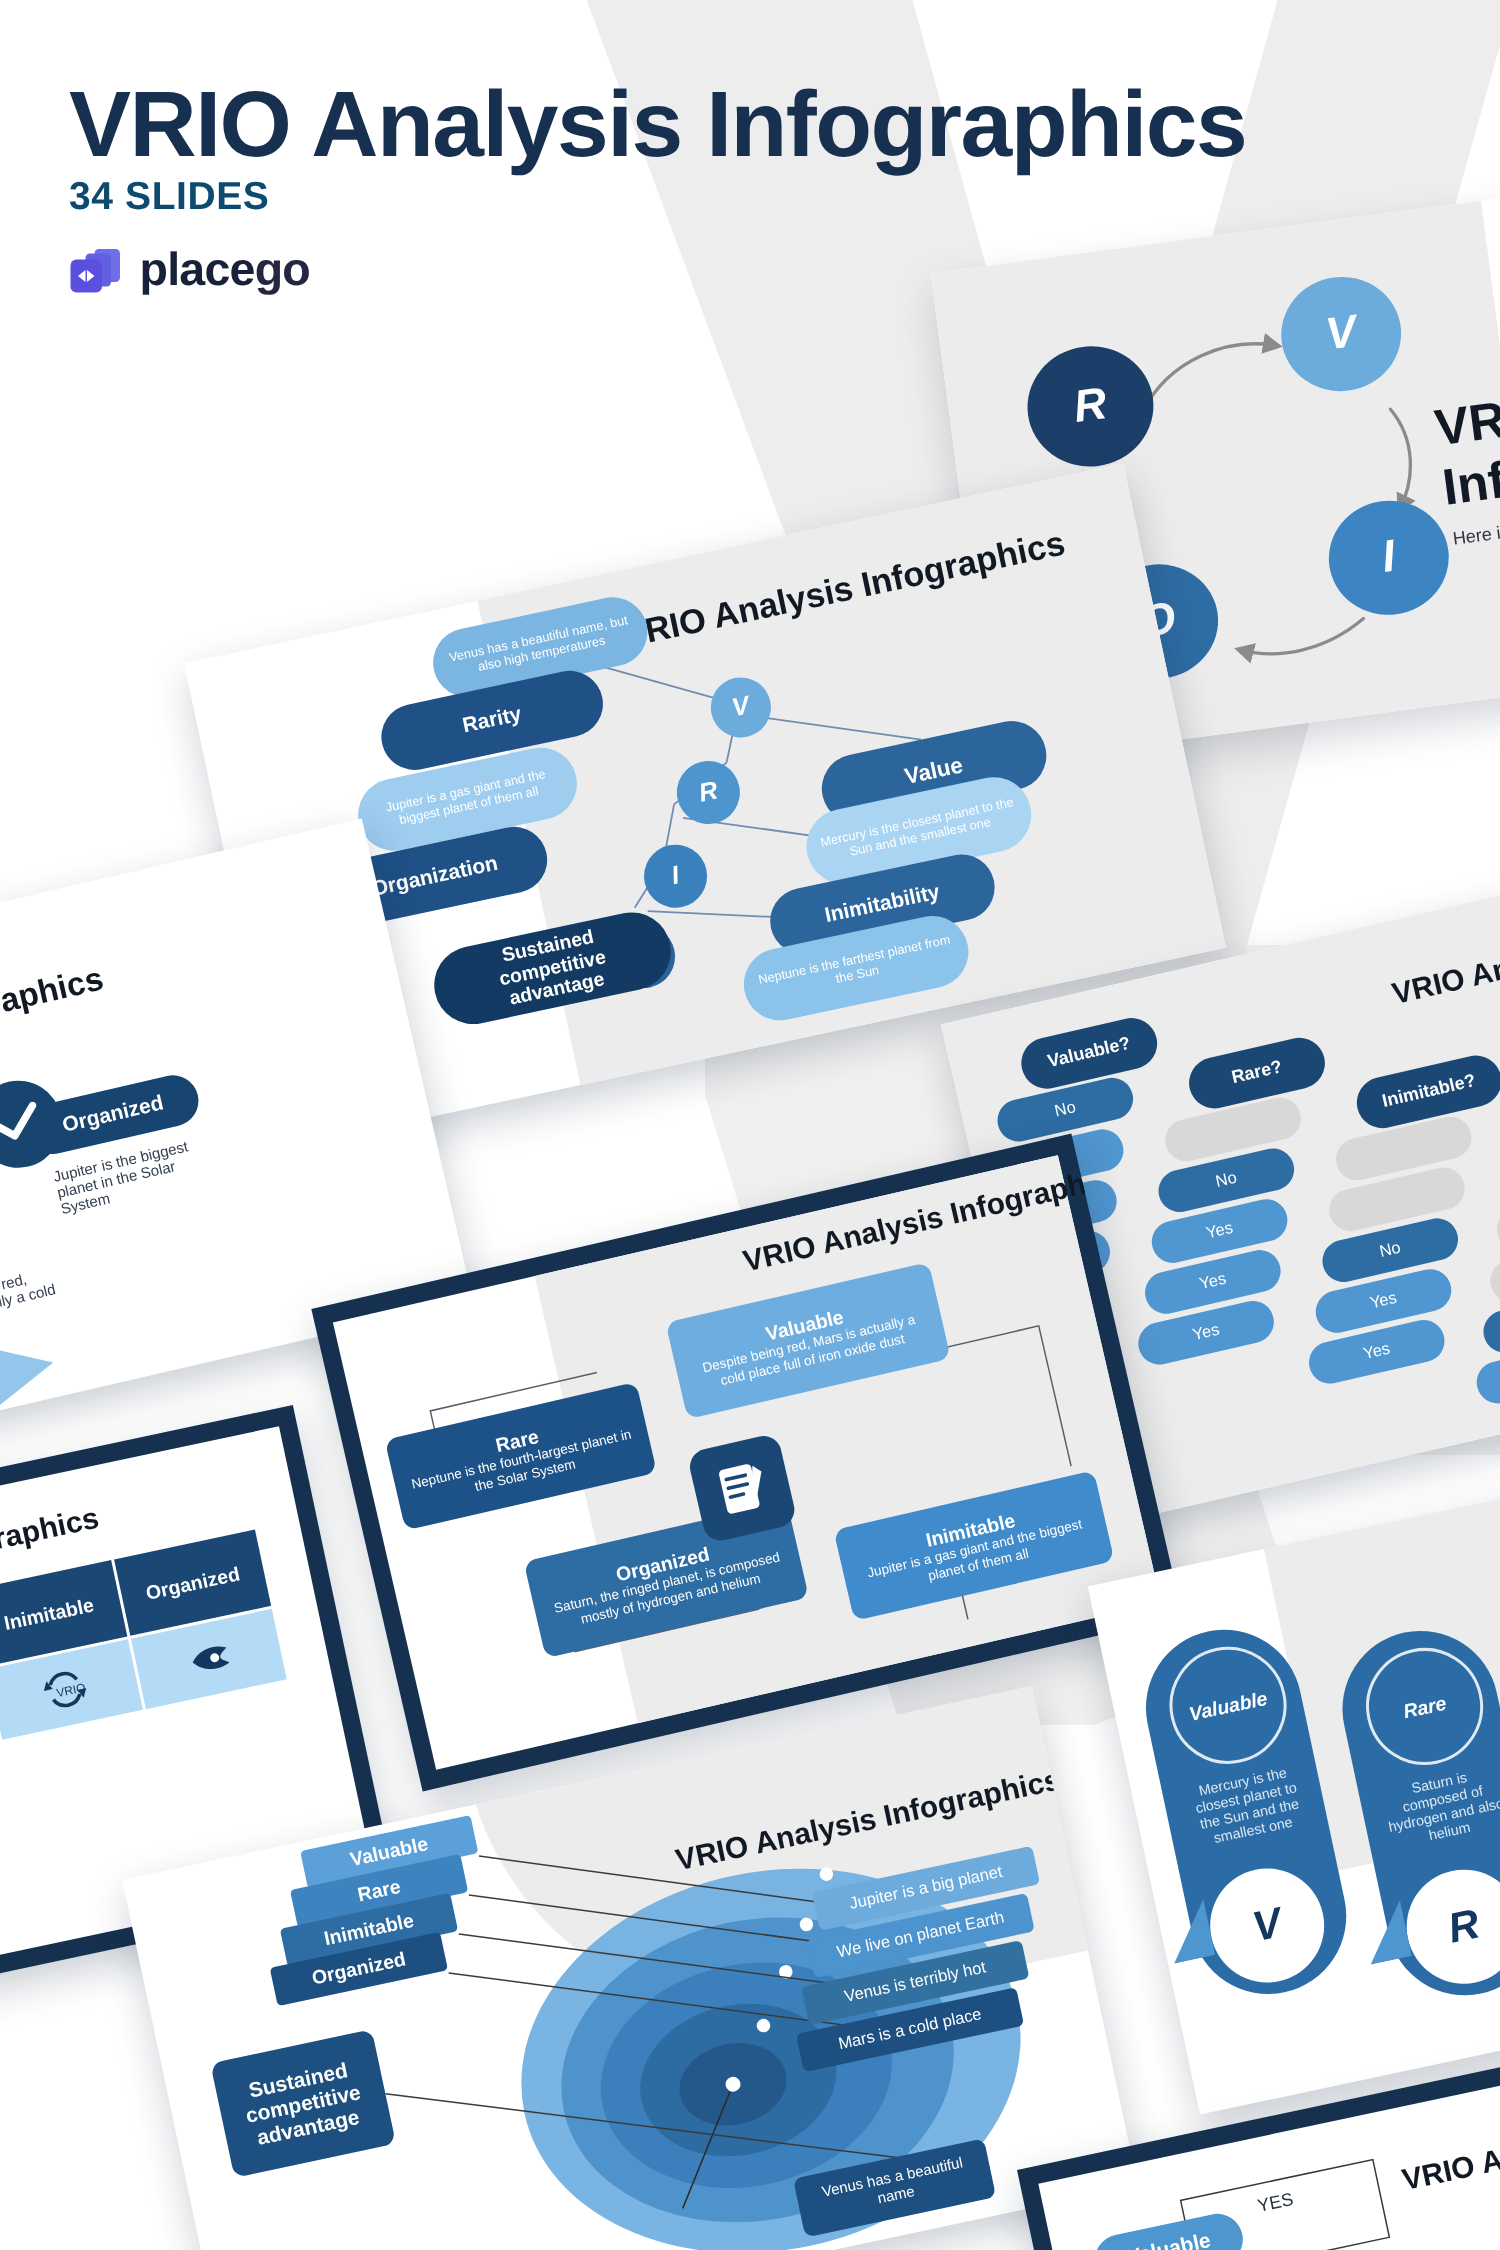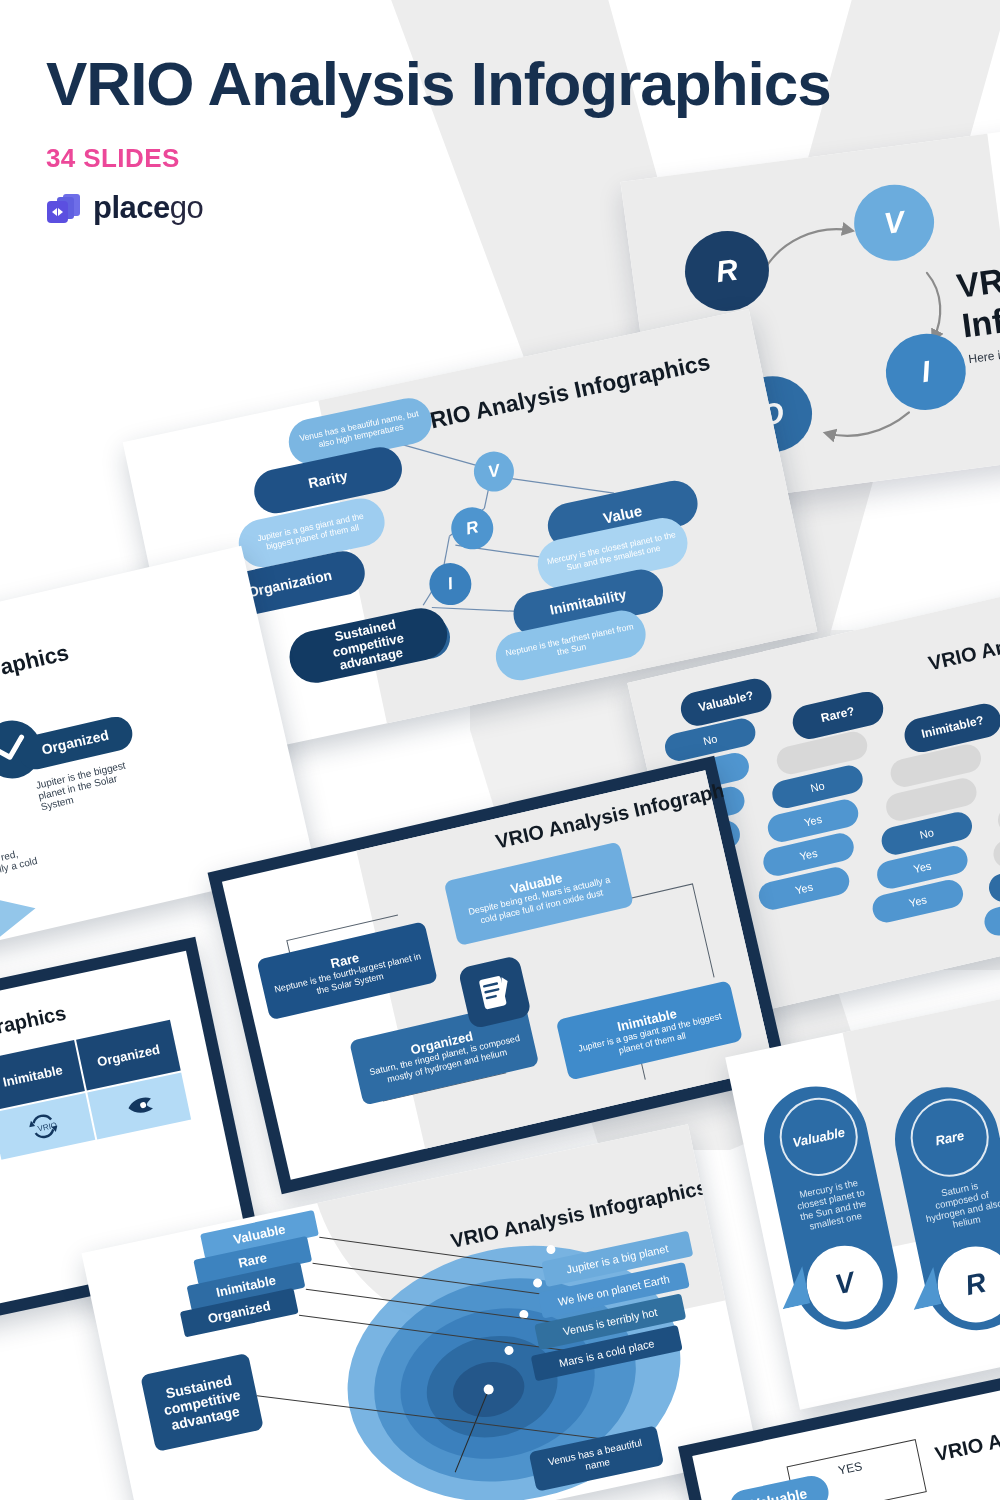--- a/index.html
+++ b/index.html
@@ -13,26 +13,26 @@
   
   .wm{position:absolute;opacity:1;pointer-events:none;}
   .wm svg{display:block;}
 
   
   .hdr{position:absolute;left:46px;top:52px;width:920px;z-index:40;}
   .hdr h1{
     margin:0;font-size:62px;line-height:1.02;font-weight:bold;
     color:#17304f;letter-spacing:-1px;font-family:"Liberation Sans", sans-serif;
   }
-  .hdr .sub1{margin-top:28px;font-size:26px;font-weight:bold;color:#ec4899;letter-spacing:.4px;}
+  .hdr .sub1{font-size:26px;font-weight:bold;color:#0c4a6e;letter-spacing:.4px;}
   .hdr .sub2{margin-top:4px;font-size:25px;font-weight:normal;color:#1e3a5f;letter-spacing:.3px;}
   .logo{margin-top:16px;display:flex;align-items:center;gap:9px;}
   .logo .mark{width:38px;height:33px;position:relative;}
   .logo .word{font-size:31px;font-weight:bold;color:#17213a;letter-spacing:-.5px;}
-  .logo .word .go{font-weight:normal;color:#25263f;}
+  .logo .word .go{font-weight:bold;color:#25263f;}
 
   
   .slide{
     position:absolute;background:#ffffff;
     box-shadow:0 10px 26px rgba(20,35,60,.22);
     overflow:hidden;
   }
   .slide.navy{background:#16304f;}
   .slide .pg{position:absolute;inset:0;}
   .sheet-gray{position:absolute;background:#ececec;}

